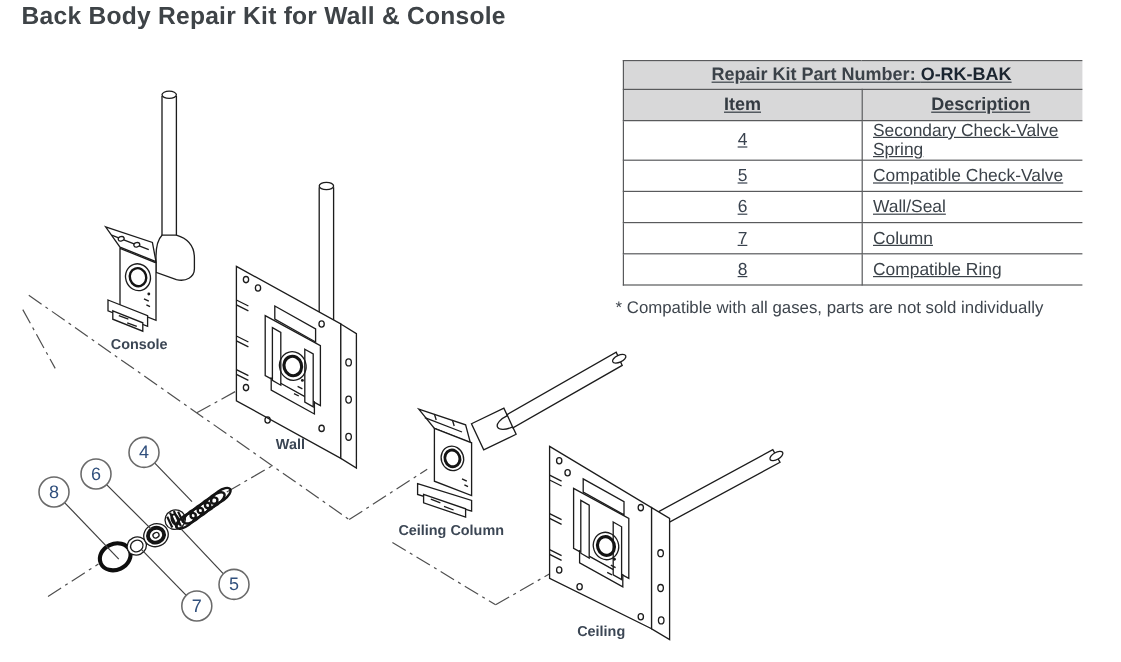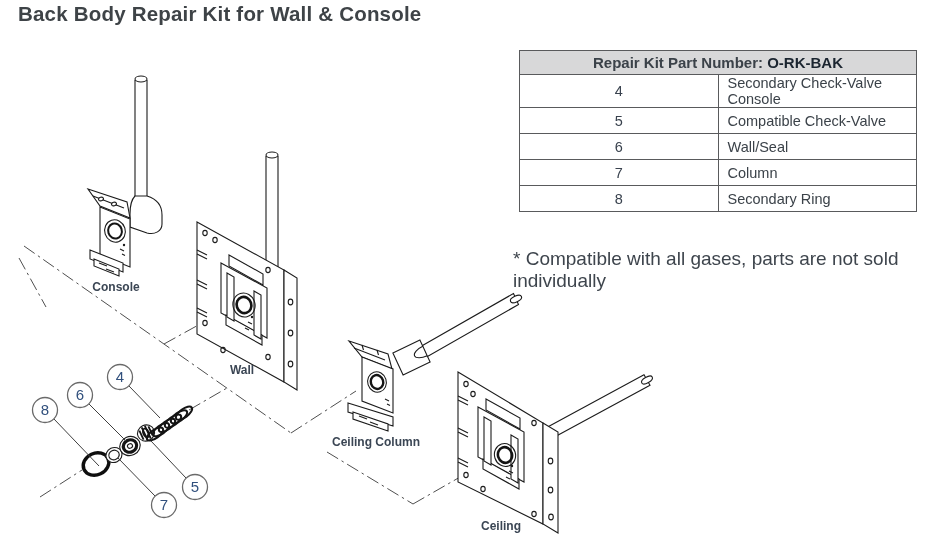--- a/index.html
+++ b/index.html
@@ -1,31 +1,31 @@
 <!DOCTYPE html>
 <html><head>
 <meta charset="utf-8">
 <style>
   html,body{margin:0;padding:0;background:#fff;}
   .stage{position:relative;width:902px;height:552px;background:#ffffff;overflow:hidden;
-         font-family:"Liberation Sans",sans-serif;padding-left:31px;}
+         font-family:"Liberation Sans",sans-serif;}
   .page-title{position:absolute;left:18px;top:2px;font-size:20.5px;font-weight:bold;
               color:#3e4347;letter-spacing:0.2px;}
   .diagram-svg{position:absolute;left:0;top:0;}
   
   .kit-table{position:absolute;left:519px;top:50px;width:398px;border-collapse:collapse;
              table-layout:fixed;font-size:14.5px;color:#3b4249;background:#fff;}
-  .kit-table td{border:1.4px solid #595a5c;height:25px;padding:0;}
+  .kit-table td{border:1.4px solid #595a5c;height:25px;padding:0;text-decoration:underline;}
   .kit-table .title-row td{background:#d8d8d9;text-align:center;height:23px;font-size:15px;}
   .kit-table .title-row .pn-label{font-weight:bold;color:#3b4249;}
   .kit-table .title-row .pn-value{font-weight:bold;color:#1b2530;}
   .kit-table .head-row td{background:#d8d8d9;font-weight:bold;text-align:center;font-size:15px;color:#343b42;}
   .kit-table .item-cell{text-align:center;width:80px;color:#39424e;}
   .kit-table .desc-cell{text-align:left;padding-left:9px;}
-  .footnote{position:absolute;left:513px;top:248px;font-size:19px;color:#3e454d;}
+  .footnote{position:absolute;left:513px;top:248px;font-size:14px;color:#3e454d;}
   
   .ln{stroke:#1c1c1c;stroke-width:1.1;fill:none;}
   .fw{stroke:#1c1c1c;stroke-width:1.1;fill:#ffffff;}
   .cl{stroke:#4f4f4f;stroke-width:1;fill:none;stroke-dasharray:13 4 2.5 4;}
   .leader{stroke:#3f3f3f;stroke-width:1;fill:none;}
   .co-circle{fill:#ffffff;stroke:#6a6a6a;stroke-width:1.3;}
   .co-num{font-size:15px;fill:#31507d;text-anchor:middle;}
   .part-label{font-size:12px;font-weight:bold;fill:#3b4654;text-anchor:middle;}
   .dk{stroke:#141414;fill:none;}
 </style>
@@ -210,38 +210,42 @@
     <text class="part-label" x="242" y="374">Wall</text>
     <text class="part-label" x="376" y="446">Ceiling Column</text>
     <text class="part-label" x="501" y="530">Ceiling</text>
   </svg>
 
   <table class="kit-table">
     <tbody>
       <tr class="title-row">
         <td colspan="2"><span class="pn-label">Repair Kit Part Number: </span><span class="pn-value">O-RK-BAK</span></td>
       </tr>
+      <tr class="head-row">
+        <td class="item-cell">Item</td>
+        <td>Description</td>
+      </tr>
       <tr>
         <td class="item-cell">4</td>
-        <td class="desc-cell">Secondary Check-Valve Console</td>
+        <td class="desc-cell">Secondary Check-Valve Spring</td>
       </tr>
       <tr>
         <td class="item-cell">5</td>
         <td class="desc-cell">Compatible Check-Valve</td>
       </tr>
       <tr>
         <td class="item-cell">6</td>
         <td class="desc-cell">Wall/Seal</td>
       </tr>
       <tr>
         <td class="item-cell">7</td>
         <td class="desc-cell">Column</td>
       </tr>
       <tr>
         <td class="item-cell">8</td>
-        <td class="desc-cell">Secondary Ring</td>
+        <td class="desc-cell">Compatible Ring</td>
       </tr>
     </tbody>
   </table>
 
   <div class="footnote">* Compatible with all gases, parts are not sold individually</div>
 
 </div>
 
 </body></html>

